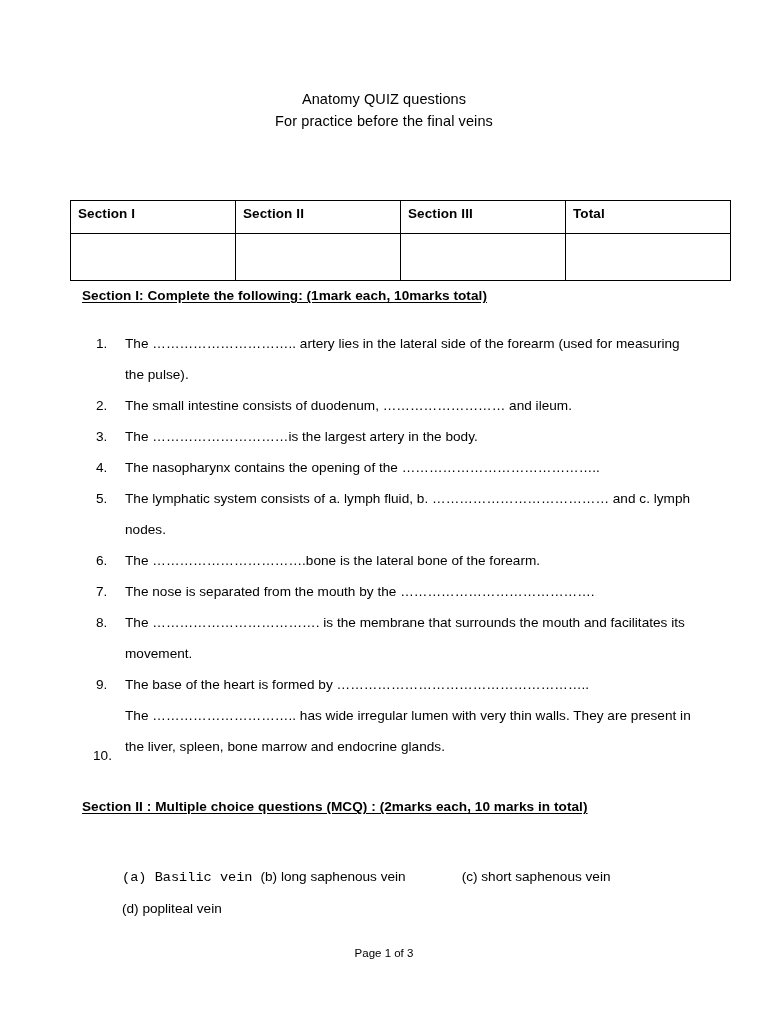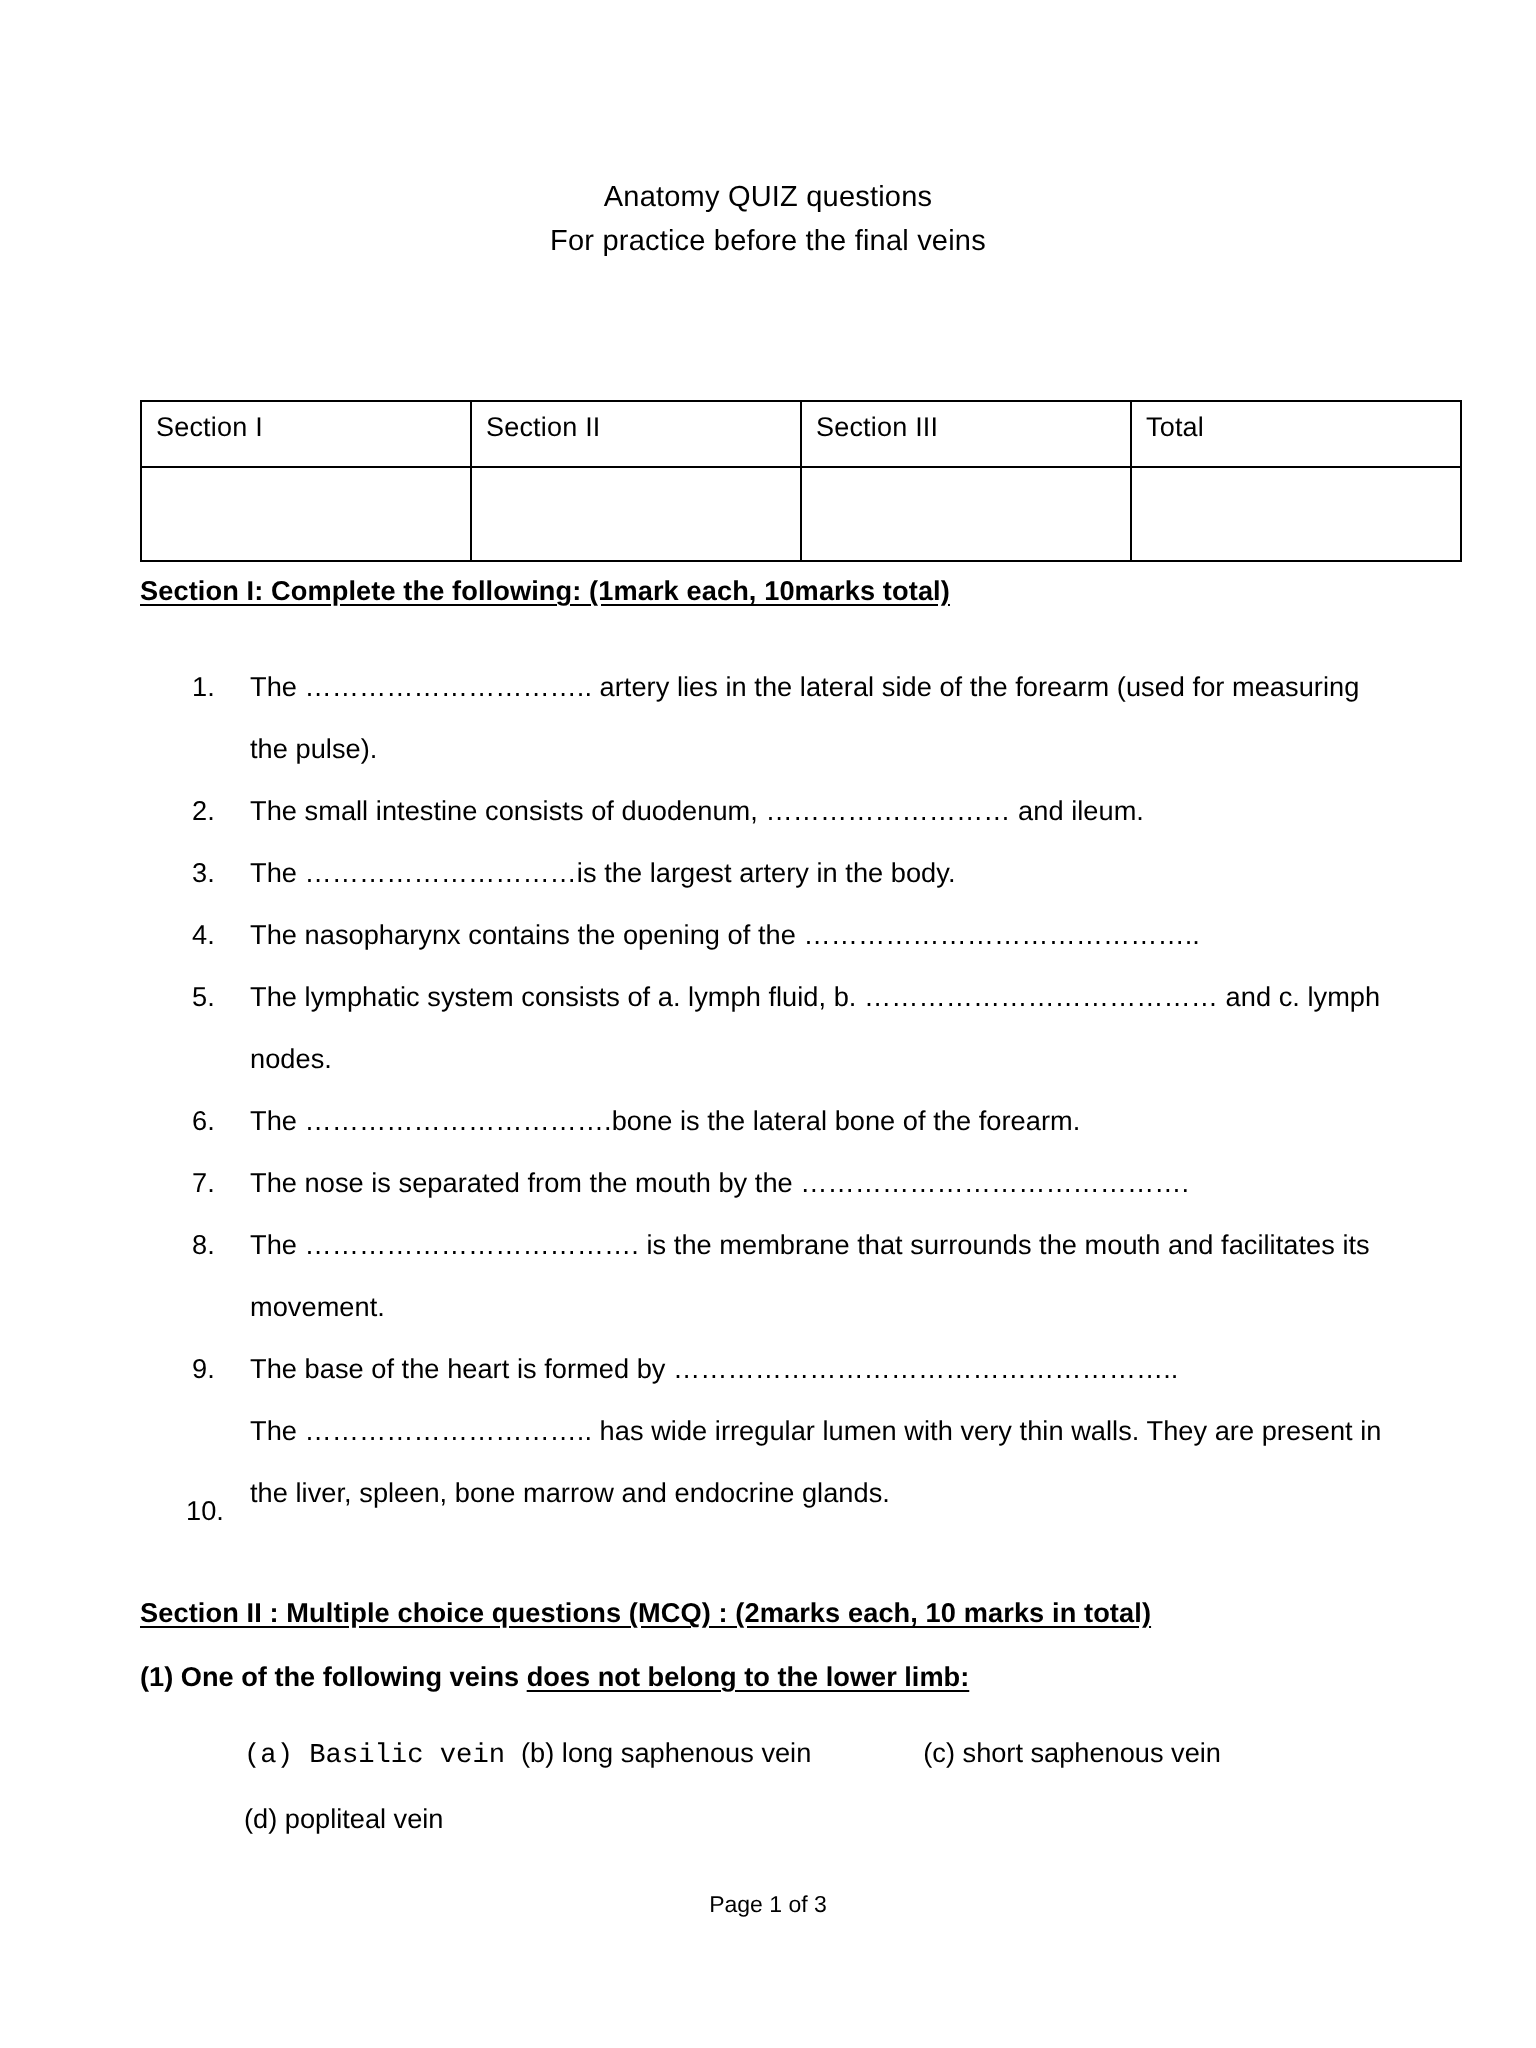--- a/index.html
+++ b/index.html
@@ -50,36 +50,36 @@
     table-layout: fixed;
   }
   .score-table td {
     border: 1.6px solid #000000;
     padding: 5px 0 5px 7px;
     vertical-align: top;
   }
   .score-table .hdr-cell {
     height: 22px;
     font-size: 13.5px;
-    font-weight: normal;
+    font-weight: bold;
     letter-spacing: 0.1px;
     border-radius: 12px;
   }
   .score-table .blank-cell {
     height: 36px;
   }
   .col-1 { width: 157px; }
   .col-2 { width: 157px; }
   .col-3 { width: 157px; }
   .col-4 { width: 157px; }
 
   
   .section-heading {
     position: absolute;
-    left: 70px;
+    left: 82px;
     font-size: 13.6px;
     font-weight: bold;
     text-decoration: underline;
     text-underline-offset: 2px;
     white-space: nowrap;
     letter-spacing: 0.05px;
     text-align: center;
   }
   #section-1-heading { top: 288px; }
   #section-2-heading { top: 799px; }
@@ -224,23 +224,20 @@
       <span class="question-text">The base of the heart is formed by ………………………………………………..</span>
     </li>
     <li class="question-item">
       <span class="question-number wide">10.</span>
       <span class="question-text">The ………………………….. has wide irregular lumen with very thin walls. They are present in the liver, spleen, bone marrow and endocrine glands.</span>
     </li>
   </ol>
 
   <div class="section-heading" id="section-2-heading">Section II : Multiple choice questions (MCQ) : (2marks each, 10 marks in total)</div>
 
-  <div class="mcq-stem">
-    <span>(1) One of the following veins </span><span class="underlined">does not belong to the lower limb:</span>
-  </div>
 
   <div class="mcq-options">
     <div class="mcq-option-row">
       <span class="opt-a">(a) Basilic vein</span><span class="opt-b">(b) long saphenous vein</span><span>(c) short saphenous vein</span>
     </div>
     <div class="mcq-option-row">
       <span>(d) popliteal vein</span>
     </div>
   </div>
 

